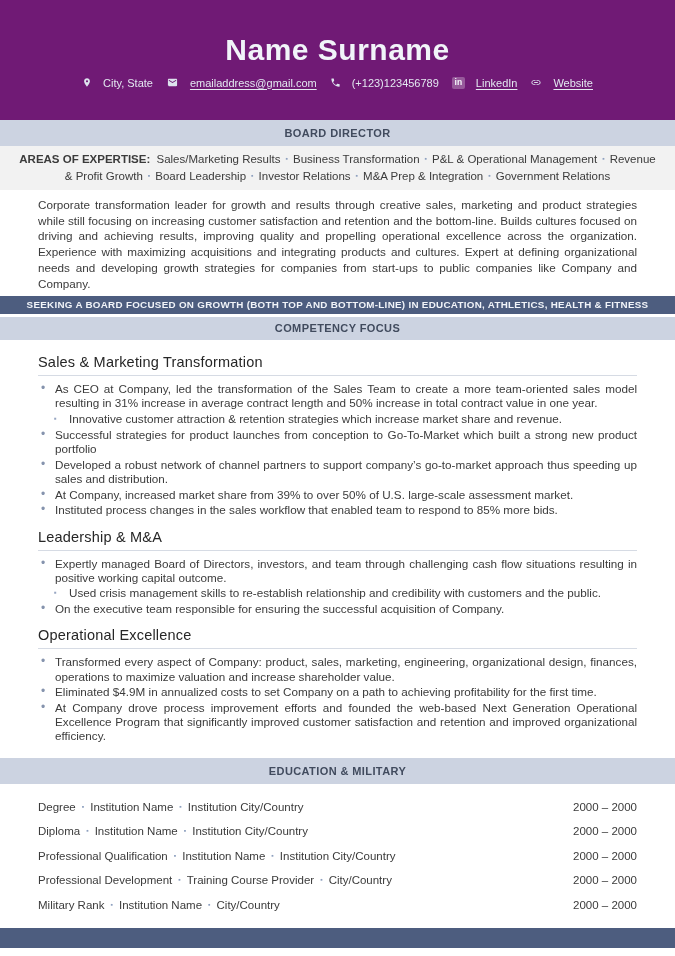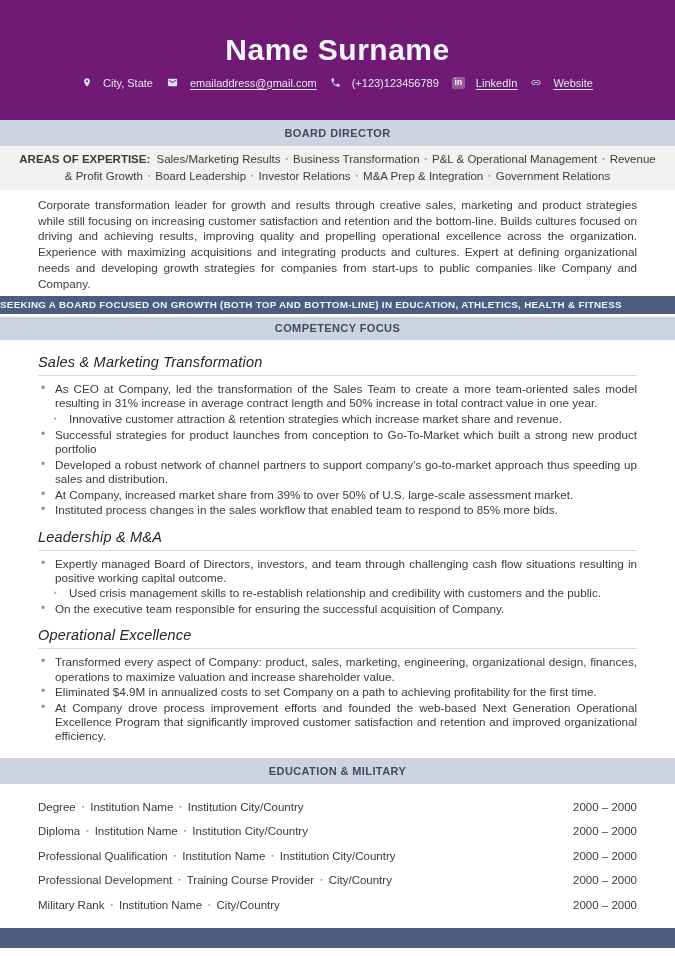--- a/index.html
+++ b/index.html
@@ -46,29 +46,29 @@
     content: "▪"; color: #8ea0bf; font-size: 7px;
     vertical-align: 2px; margin: 0 5px;
   }
   
   .summary {
     margin: 7px 38px 0; text-align: justify;
     font-size: 11.7px; line-height: 15.7px; color: #3b3b3b;
   }
   
   .banner {
-    margin-top: 5px; background: #4d5d7f; color: #f1f4f9; 
+    margin-top: 5px; background: #4d5d7f; color: #f1f4f9; text-align: center;
     height: 18px; line-height: 18px; font-size: 9.8px; font-weight: bold;
     letter-spacing: 0.3px;
   }
   
   .content { margin: 0 38px; }
   .section-heading {
     margin-top: 14px; padding-bottom: 5px; border-bottom: 1px solid #d6dbe4;
-    font-size: 14.5px; font-weight: normal; color: #262626; letter-spacing: 0.2px; font-style: italic;
+    font-size: 14.5px; font-weight: normal; color: #262626; letter-spacing: 0.2px;
   }
   .section-heading.later { margin-top: 11px; }
   ul.bullets { list-style: none; margin-top: 6px; }
   ul.bullets li {
     position: relative; padding-left: 17px; margin-bottom: 1.5px;
     font-size: 11.7px; line-height: 14.2px; text-align: justify; color: #3b3b3b;
   }
   li.b1::before {
     content: "•"; position: absolute; left: 3px; top: -1px;
     color: #8593ad; font-size: 12px;

